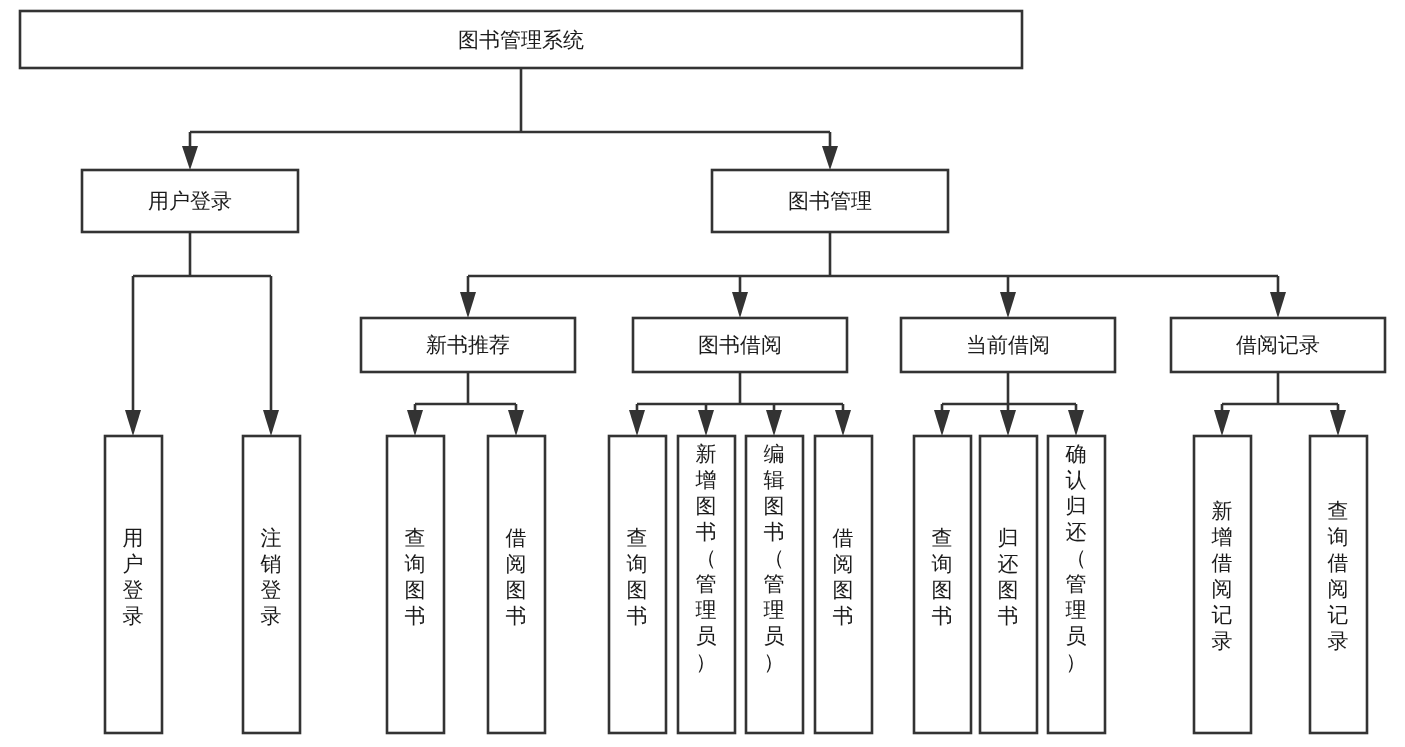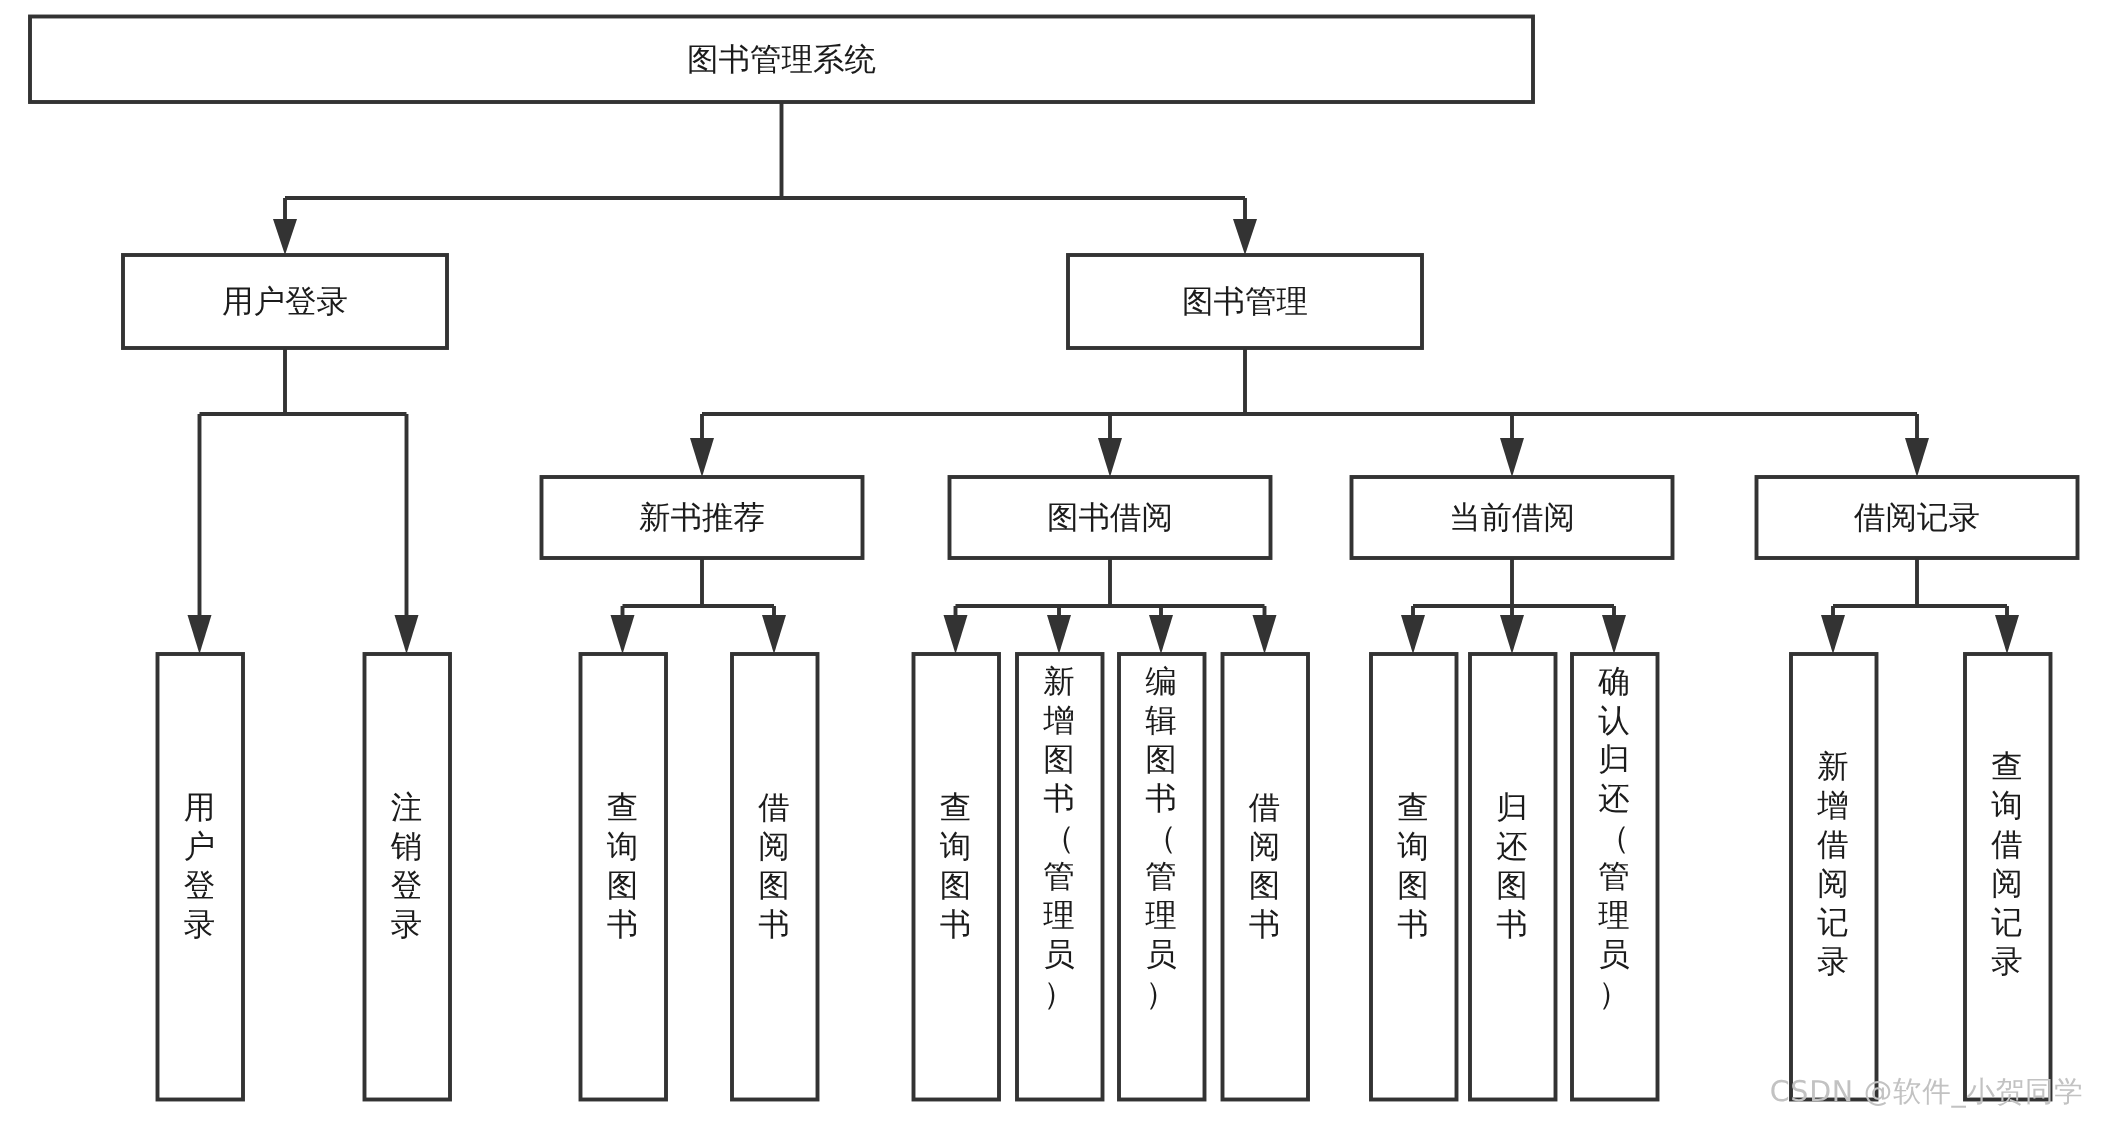--- a/index.html
+++ b/index.html
@@ -229,14 +229,13 @@
     <text class="node-label-v" x="1222" y="518"><tspan x="1222" y="518">新</tspan><tspan x="1222" y="544">增</tspan><tspan x="1222" y="570">借</tspan><tspan x="1222" y="596">阅</tspan><tspan x="1222" y="622">记</tspan><tspan x="1222" y="648">录</tspan></text>
   </g>
 
   <g>
     <rect class="node-rect" x="1310" y="436" width="57" height="297"></rect>
     <text class="node-label-v" x="1338" y="518"><tspan x="1338" y="518">查</tspan><tspan x="1338" y="544">询</tspan><tspan x="1338" y="570">借</tspan><tspan x="1338" y="596">阅</tspan><tspan x="1338" y="622">记</tspan><tspan x="1338" y="648">录</tspan></text>
   </g>
 
 </svg>
 
-<div class="watermark">CSDN @软件_小贺同学</div>
 </div>
 
 </body></html>

